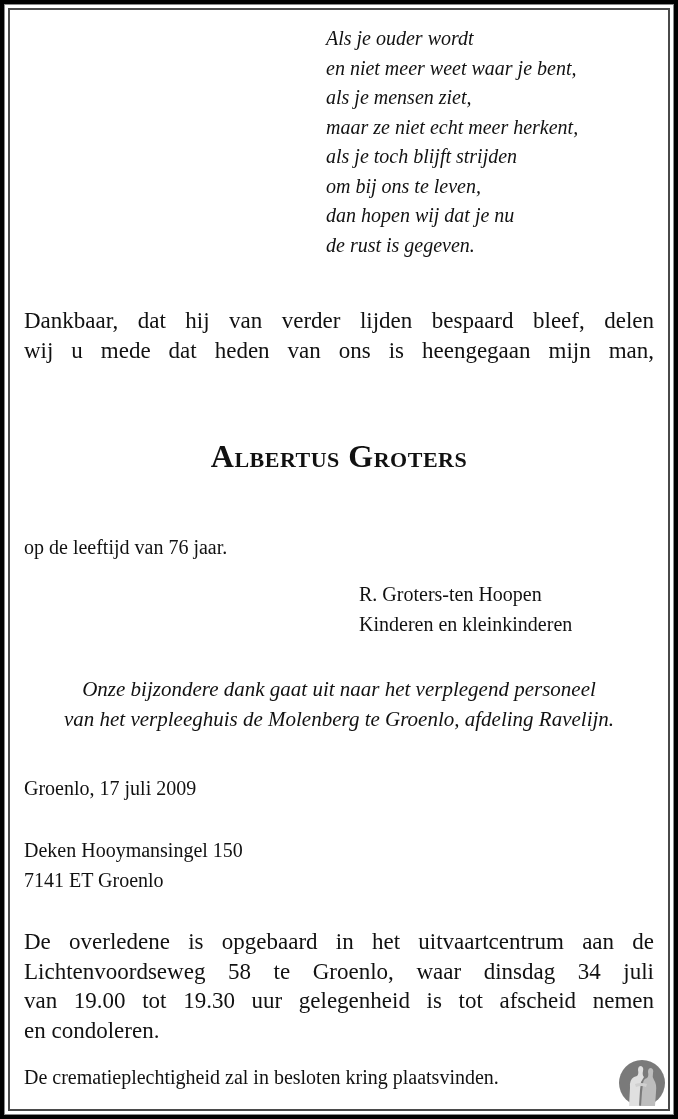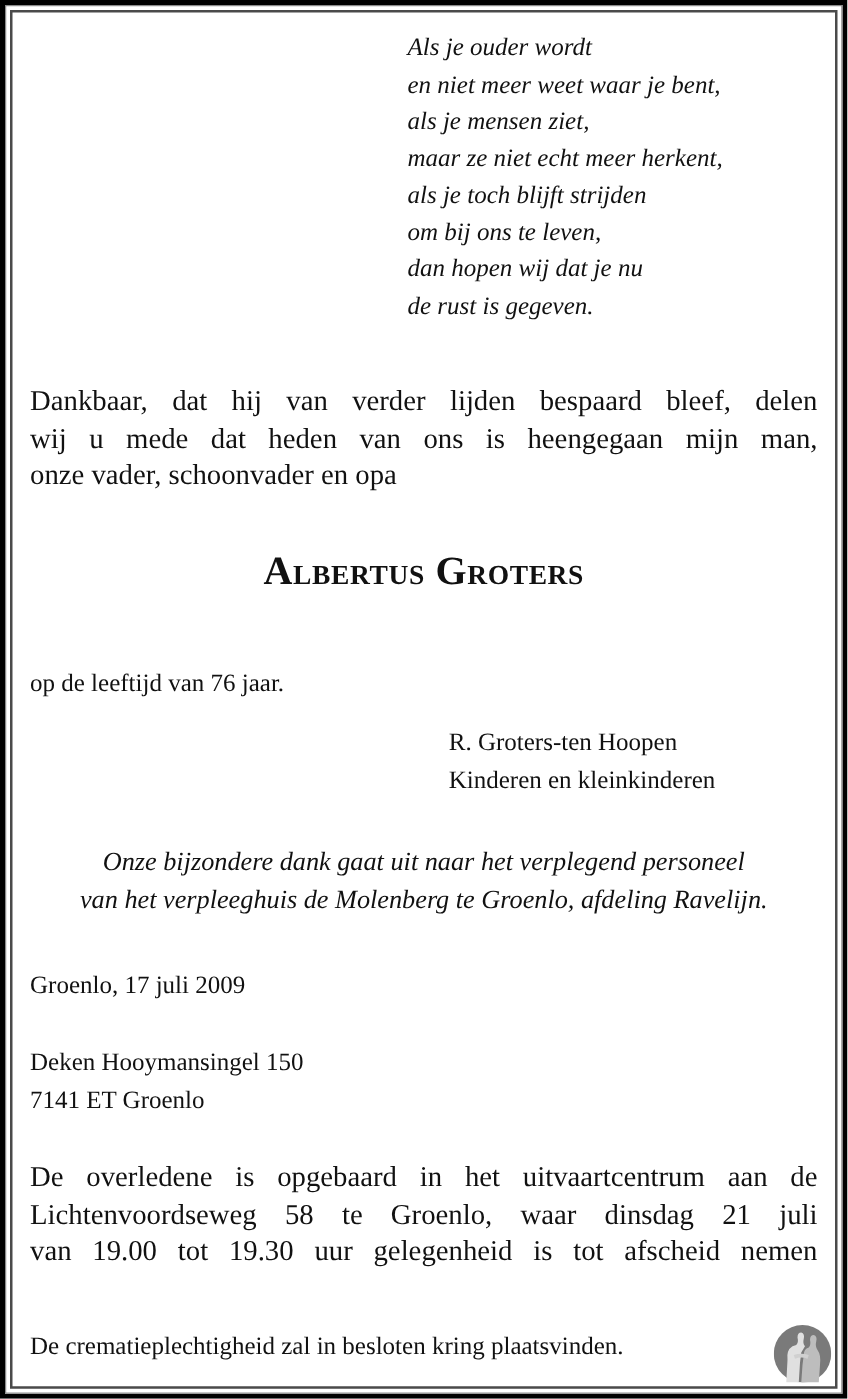--- a/index.html
+++ b/index.html
@@ -108,21 +108,20 @@
   <p class="line" style="top:112.5px">maar ze niet echt meer herkent,</p>
   <p class="line" style="top:142px">als je toch blijft strijden</p>
   <p class="line" style="top:171.5px">om bij ons te leven,</p>
   <p class="line" style="top:201px">dan hopen wij dat je nu</p>
   <p class="line" style="top:230.5px">de rust is gegeven.</p>
 </div>
 
 <div class="justify" style="top:306px">
   <span class="jline">Dankbaar, dat hij van verder lijden bespaard bleef, delen</span>
   <span class="jline">wij u mede dat heden van ons is heengegaan mijn man,</span>
-  <span class="jline last">onze vader, schoonvader en opa</span>
 </div>
 
 <h1 class="name">Albertus Groters</h1>
 
 <p class="line" style="left:24px; top:533px">op de leeftijd van 76 jaar.</p>
 
 <div class="sig">
   <p class="line" style="top:580px">R. Groters-ten Hoopen</p>
   <p class="line" style="top:609.5px">Kinderen en kleinkinderen</p>
 </div>
@@ -134,22 +133,23 @@
 
 <p class="line" style="left:24px; top:774px">Groenlo, 17 juli 2009</p>
 
 <div>
   <p class="line" style="left:24px; top:836px">Deken Hooymansingel 150</p>
   <p class="line" style="left:24px; top:865.5px">7141 ET Groenlo</p>
 </div>
 
 <div class="justify" style="top:927px">
   <span class="jline">De overledene is opgebaard in het uitvaartcentrum aan de</span>
-  <span class="jline">Lichtenvoordseweg 58 te Groenlo, waar dinsdag 21 juli</span>
+  <span class="jline">Lichtenvoordseweg 58 te Groenlo, waar dinsdag 34 juli</span>
   <span class="jline">van 19.00  tot 19.30 uur gelegenheid is tot afscheid nemen</span>
+  <span class="jline last">en condoleren.</span>
 </div>
 
 <p class="line" style="left:24px; top:1063px">De crematieplechtigheid zal in besloten kring plaatsvinden.</p>
 
 <div class="logo">
   <svg width="46" height="46" viewBox="0 0 46 46" xmlns="http://www.w3.org/2000/svg">
     <circle cx="23" cy="23" r="23" fill="#7a7a7a"></circle>
 
     <path d="M10 46 L11 28 Q10 20 15 17 L18 16 Q20 14 19 10 Q19 6 22 6 Q25 7 24 11 Q23 15 25 17 L22 22 L21 30 L20 46 Z" fill="#e0e0e0"></path>
 

